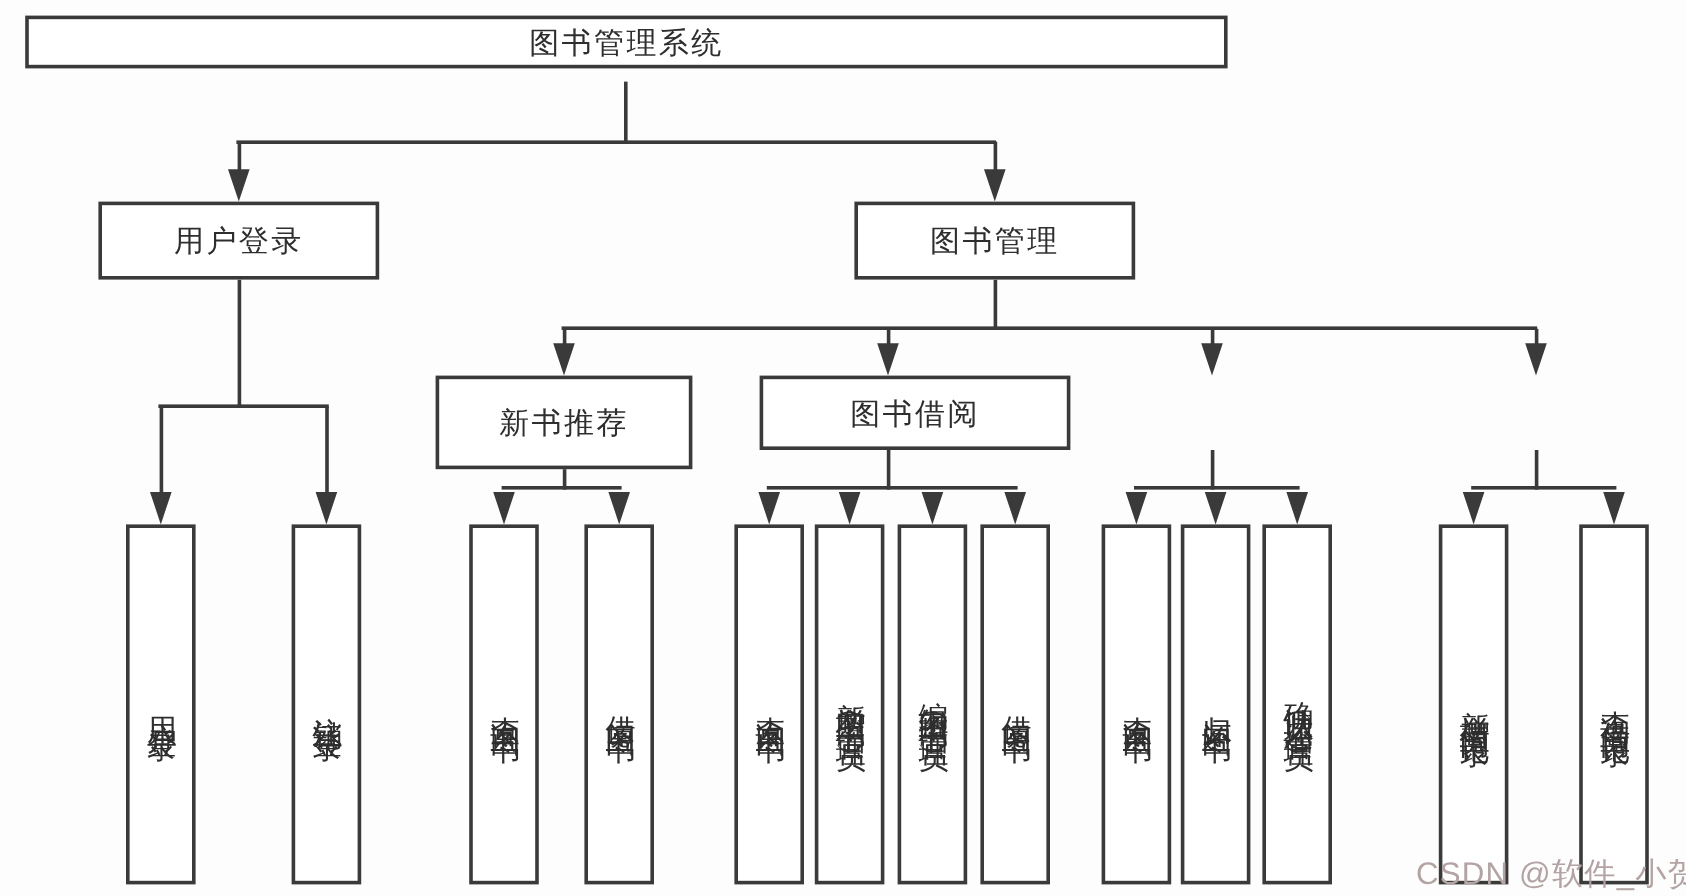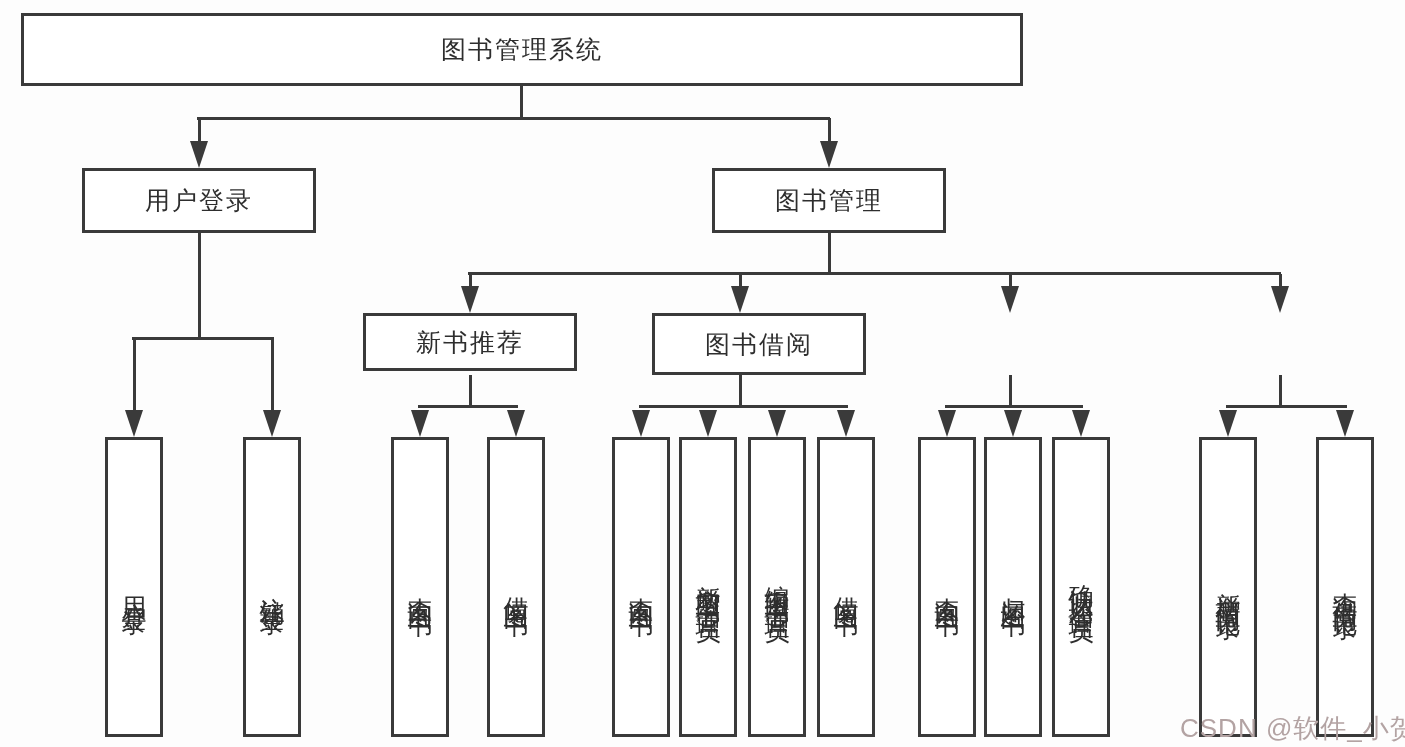--- a/index.html
+++ b/index.html
@@ -99,35 +99,35 @@
   <div class="line" style="left:945px;top:405px;width:138px;height:3px"></div>
   <div class="arrow" style="left:938px;top:410px"></div>
   <div class="arrow" style="left:1004px;top:410px"></div>
   <div class="arrow" style="left:1072px;top:410px"></div>
 
   <div class="line" style="left:1279px;top:375px;width:3px;height:33px"></div>
   <div class="line" style="left:1226px;top:405px;width:121px;height:3px"></div>
   <div class="arrow" style="left:1219px;top:410px"></div>
   <div class="arrow" style="left:1336px;top:410px"></div>
 
-  <div class="node h" style="left:21px;top:13px;width:1002px;height:73px">
+  <div class="node h" style="left:21px;top:13px;width:1002px;height:44px">
     <span>图书管理系统</span>
   </div>
 
   <div class="node h" style="left:82px;top:168px;width:234px;height:65px">
     <span>用户登录</span>
   </div>
   <div class="node h" style="left:712px;top:168px;width:234px;height:65px">
     <span>图书管理</span>
   </div>
 
-  <div class="node h" style="left:363px;top:313px;width:214px;height:58px">
+  <div class="node h" style="left:363px;top:313px;width:214px;height:78px">
     <span>新书推荐</span>
   </div>
-  <div class="node h" style="left:652px;top:313px;width:214px;height:62px">
+  <div class="node h" style="left:633px;top:313px;width:259px;height:62px">
     <span>图书借阅</span>
   </div>
 
   <div class="node v" style="left:105px;top:437px;width:58px;height:300px">
     <span>用户登录</span>
   </div>
   <div class="node v" style="left:243px;top:437px;width:58px;height:300px">
     <span>注销登录</span>
   </div>
 

